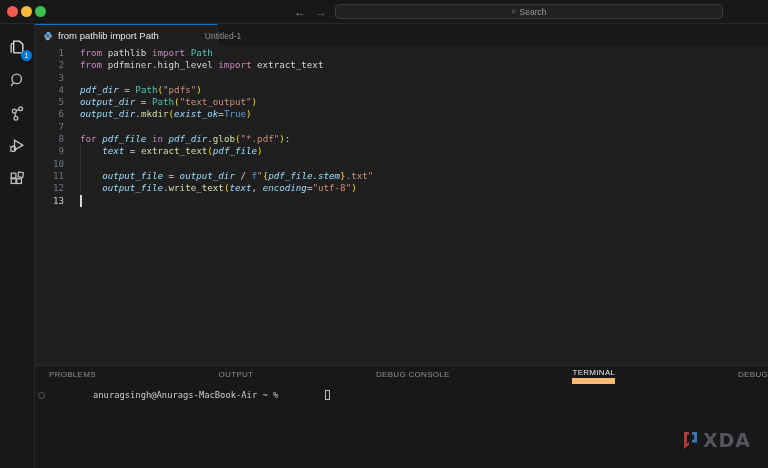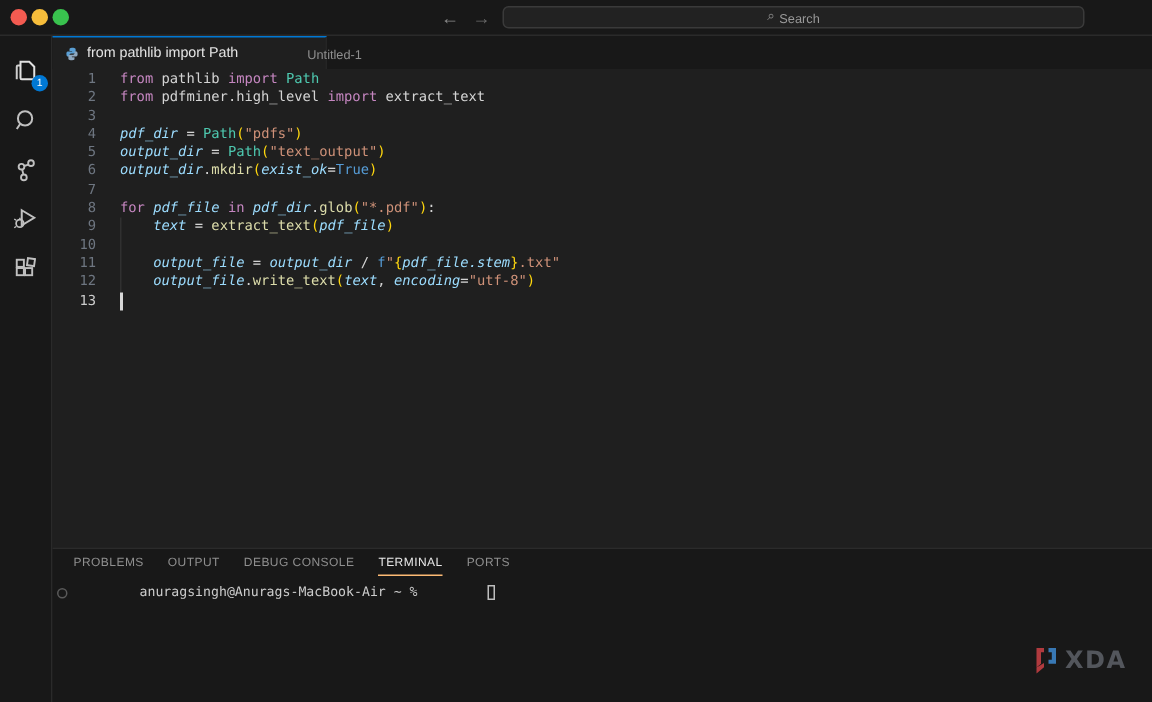--- a/index.html
+++ b/index.html
@@ -45,30 +45,30 @@
   .tok-cls{color:#4EC9B0;}
   .tok-str{color:#CE9178;}
   .tok-const{color:#569CD6;text-align:right;}
   .tok-pun{color:#d4d4d4;}
   .tok-br{color:#ffd70e;}
   .indent-guide{position:absolute;left:45px;top:99.4px;width:1px;height:49.2px;background:#303030;}
   .cursor{position:absolute;left:45px;top:148.6px;width:1.5px;height:12px;background:#d7d7d7;}
 
   
   .panel{position:absolute;left:35px;top:365px;right:0;bottom:0;background:#181818;border-top:1px solid #2b2b2b;box-sizing:border-box;}
-  .panel-tabs{display:flex;align-items:center;height:18px;padding-left:14px;gap:16px;}
+  .panel-tabs{display:flex;align-items:center;height:18px;padding-left:14px;gap:16px;justify-content:space-between;}
   .panel-tab{font-size:8px;letter-spacing:0.3px;color:#8f8f8f;height:18px;display:flex;align-items:center;cursor:pointer;border-bottom:1px solid transparent;box-sizing:border-box;}
-  .panel-tab.active{color:#e7e7e7;border-bottom:1px solid #fdba74;}
+  .panel-tab.active{color:#e7e7e7;border-bottom:6px solid #fdba74;}
   .terminal-line{display:flex;align-items:center;margin-top:6px;padding-left:3px;font-family:"DejaVu Sans Mono","Liberation Mono",monospace;font-size:8.8px;color:#cccccc;gap:44px;}
   .term-circle{width:5px;height:5px;border:1px solid #5a5a5a;border-radius:50%;margin-right:4px;flex:none;}
   .term-cursor{display:inline-block;width:5px;height:10px;border:1px solid #bdbdbd;margin-left:3px;vertical-align:middle;box-sizing:border-box;}
 
   
   .watermark{position:absolute;right:17px;bottom:17px;display:flex;align-items:center;gap:4px;}
-  .wm-text{font-family:"DejaVu Sans",sans-serif;font-size:16px;font-weight:bold;color:#53565c;letter-spacing:1px;line-height:1;}
+  .wm-text{font-family:"DejaVu Sans",sans-serif;font-size:19px;font-weight:bold;color:#53565c;letter-spacing:1px;line-height:1;}
 </style>
 </head>
 <body>
 
 <div class="window">
 
   <div class="titlebar">
     <div class="traffic">
       <span class="tl-red"></span>
       <span class="tl-yellow"></span>
@@ -170,21 +170,21 @@
     <div class="cursor"></div>
   </div>
 
   <div class="panel">
     <div class="panel-tabs" id="panel-tabs">
 
     <div class="panel-tab">PROBLEMS</div>
         <div class="panel-tab">OUTPUT</div>
         <div class="panel-tab">DEBUG CONSOLE</div>
         <div class="panel-tab active">TERMINAL</div>
-        <div class="panel-tab">PORTS</div>
+        <div class="panel-tab">DEBUG</div>
       </div>
     <div class="terminal-line">
       <span class="term-circle"></span>
       <span>anuragsingh@Anurags-MacBook-Air ~ %</span>
       <span class="term-cursor"></span>
     </div>
   </div>
 
   <div class="watermark">
     <span style="display:flex;">

